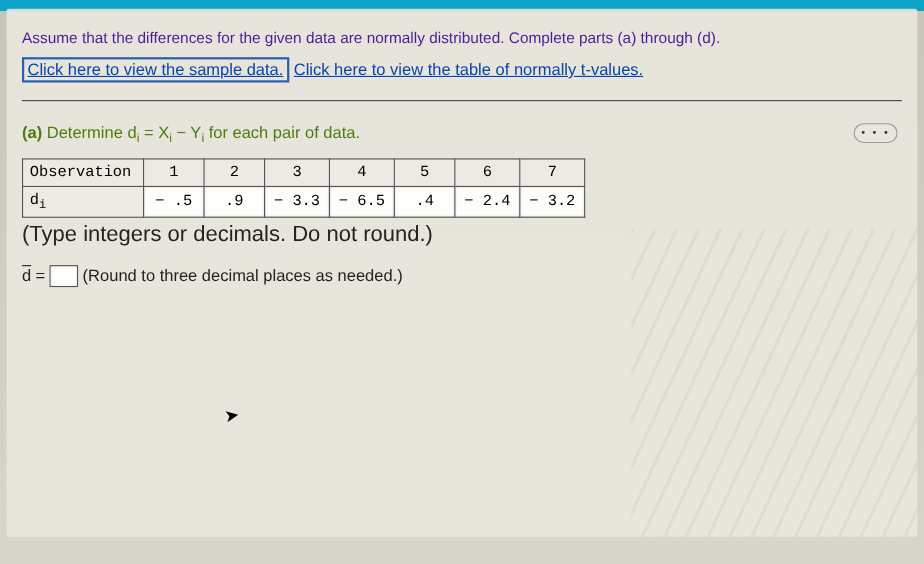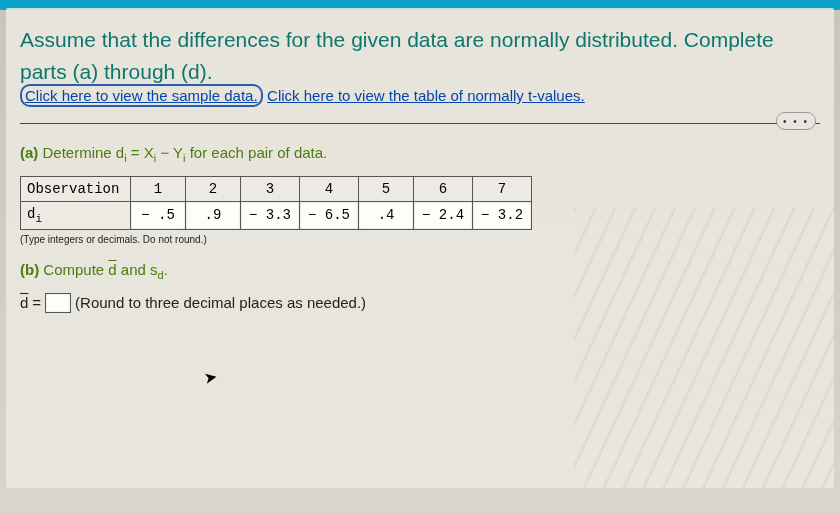--- a/index.html
+++ b/index.html
@@ -17,37 +17,38 @@
     }
     .panel {
       background: rgba(235, 233, 225, 0.85);
       margin: 8px 6px 0 6px;
       padding: 16px 14px;
       border-radius: 2px;
       position: relative;
       min-height: 480px;
     }
     .prompt {
-      font-size: 21px;
-      color: #0f766e;
+      font-size: 14px;
+      color: #4c1d95;
       line-height: 1.5;
+      margin-bottom: 10px;
     }
     .links {
       margin-bottom: 12px;
     }
     .link {
       color: #0645ad;
       text-decoration: underline;
       font-size: 15px;
       cursor: pointer;
     }
     .link.boxed {
       border: 2px solid #2a5db0;
       padding: 1px 3px;
-      border-radius: 10px;
+      border-radius: 0;
     }
     hr.divider {
       border: none;
       border-top: 1px solid #444;
       margin: 18px 0 20px 0;
     }
     .more-btn {
       position: absolute;
       right: 18px;
       top: 104px;
@@ -94,21 +95,21 @@
     table.data th.rowhead {
       text-align: left;
       min-width: 110px;
       padding-left: 6px;
     }
     .input-cell {
       background: #fdfdfa !important;
       box-shadow: inset 0 0 2px rgba(0,0,0,0.2);
     }
     .note {
-      font-size: 10px;
+      font-size: 20px;
       color: #222;
       margin-bottom: 16px;
     }
     .answer-row {
       font-size: 15px;
       color: #222;
       margin-top: 10px;
       display: flex;
       align-items: center;
       gap: 4px;
@@ -185,23 +186,20 @@
       <td class="input-cell">− 6.5</td>
       <td class="input-cell">.4</td>
       <td class="input-cell">− 2.4</td>
       <td class="input-cell">− 3.2</td>
     </tr>
   </tbody>
     </table>
 
   <div class="note">(Type integers or decimals. Do not round.)</div>
 
-  <div class="part-label">
-    <b>(b)</b><span> Compute </span><span class="bar">d</span><span> and s</span><span class="sub">d</span><span>.</span>
-  </div>
 
   <div class="answer-row">
     <span class="bar">d</span>
     <span> = </span>
     <span class="answer-box"></span>
     <span> (Round to three decimal places as needed.)</span>
   </div>
 
   <div class="cursor">➤</div>
   <div class="grain"></div>

